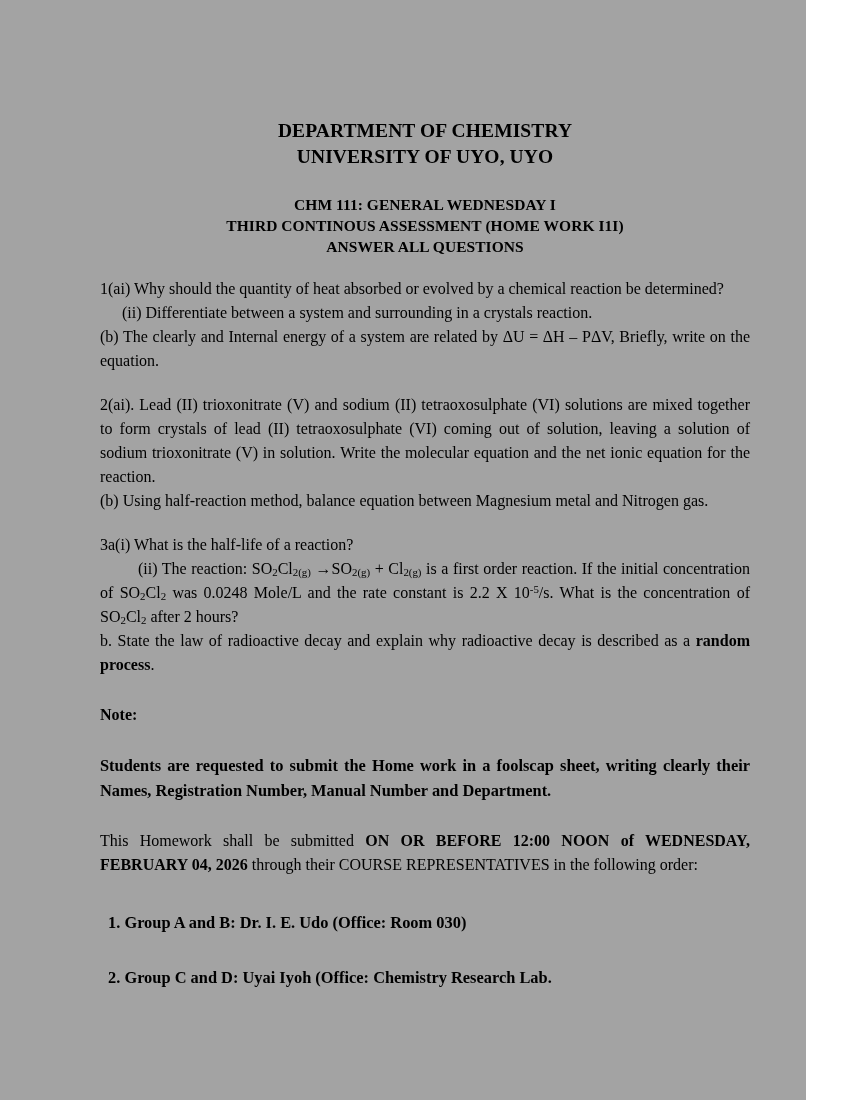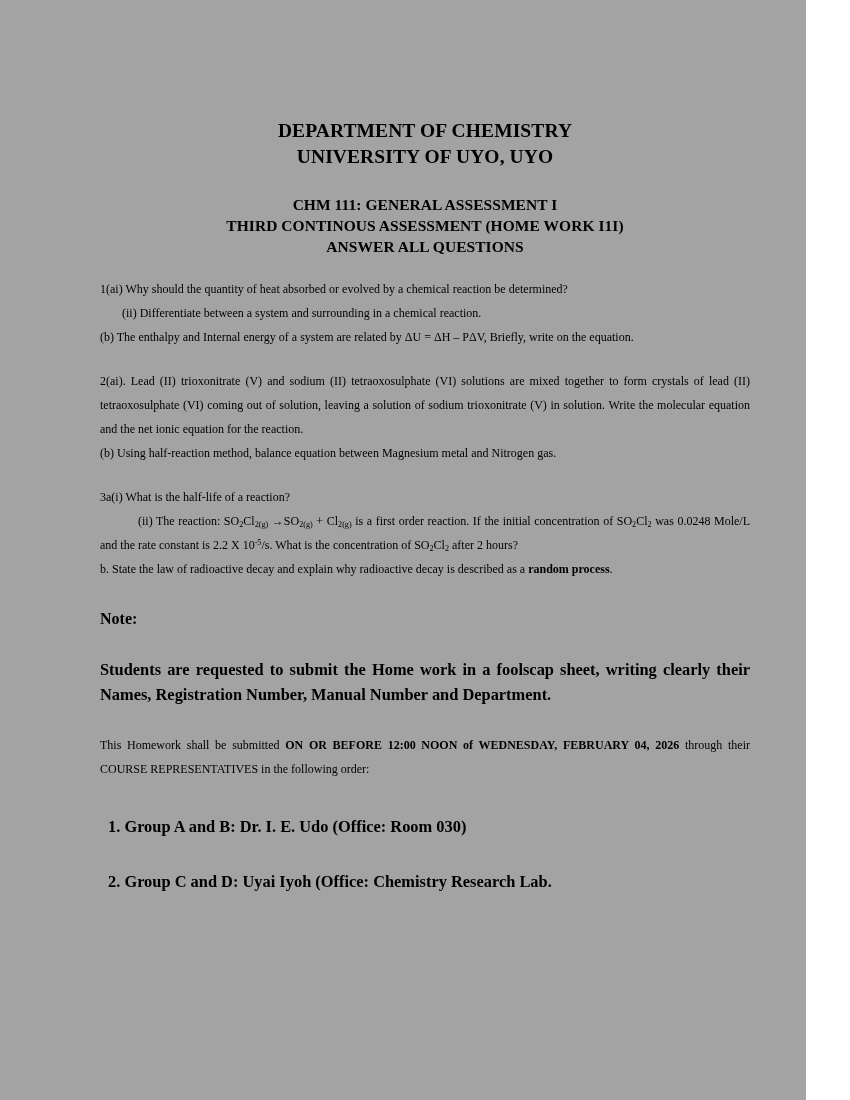--- a/index.html
+++ b/index.html
@@ -47,21 +47,21 @@
     font-size: 15.5px;
     line-height: 21px;
     letter-spacing: 0.05px;
   }
   
   .body-block {
     margin-top: 20px;
   }
   p.para {
     margin: 0;
-    font-size: 12px;
+    font-size: 16px;
     line-height: 24px;
     text-align: justify;
     text-justify: inter-word;
   }
   p.para.nojustify {
     text-align: left;
   }
   .gap-md { height: 20px; }
   .gap-lg { height: 26px; }
   .indent {
@@ -111,31 +111,31 @@
 
 <div class="page">
   <div class="content">
 
     <div class="title-block">
       <div class="title-line">DEPARTMENT OF CHEMISTRY</div>
       <div class="title-line">UNIVERSITY OF UYO, UYO</div>
     </div>
 
     <div class="subtitle-block">
-      <div class="subtitle-line">CHM 111: GENERAL ASSESSMENT I</div>
+      <div class="subtitle-line">CHM 111: GENERAL WEDNESDAY I</div>
       <div class="subtitle-line">THIRD CONTINOUS ASSESSMENT (HOME WORK I1I)</div>
       <div class="subtitle-line">ANSWER ALL QUESTIONS</div>
     </div>
 
     <div class="body-block">
 
       <div>
         <p class="para">1(ai) Why should the quantity of heat absorbed or evolved by a chemical reaction be determined?</p>
-        <p class="para nojustify"><span class="indent"></span><span>(ii) Differentiate between a system and surrounding in a chemical reaction.</span></p>
-        <p class="para"><span>(b) The enthalpy and Internal energy of a system are related by </span><span>ΔU = ΔH – PΔV,</span><span> Briefly, write on the equation.</span></p>
+        <p class="para nojustify"><span class="indent"></span><span>(ii) Differentiate between a system and surrounding in a crystals reaction.</span></p>
+        <p class="para"><span>(b) The clearly and Internal energy of a system are related by </span><span>ΔU = ΔH – PΔV,</span><span> Briefly, write on the equation.</span></p>
       </div>
 
       <div class="gap-md"></div>
 
       <div>
         <p class="para">2(ai). Lead (II) trioxonitrate (V) and sodium (II) tetraoxosulphate (VI) solutions are mixed together to form crystals of lead (II) tetraoxosulphate (VI) coming out of solution, leaving a solution of sodium trioxonitrate (V) in solution. Write the molecular equation and the net ionic equation for the reaction.</p>
         <p class="para">(b) Using half-reaction method, balance equation between Magnesium metal and Nitrogen gas.</p>
       </div>
 
       <div class="gap-md"></div>

